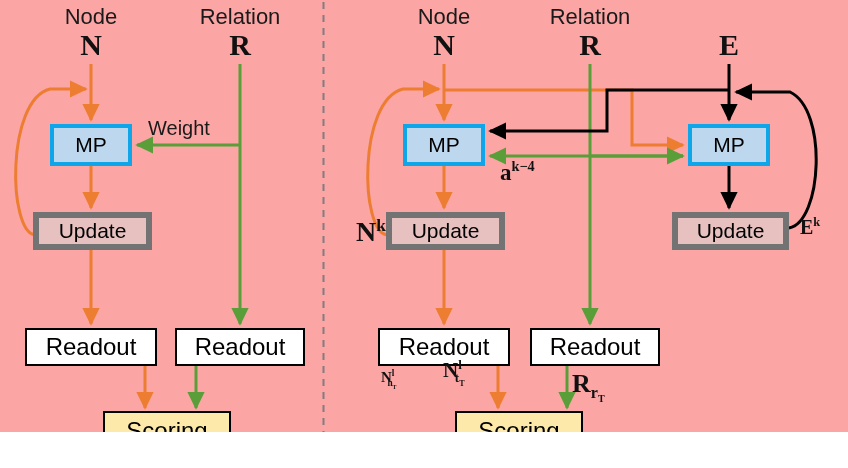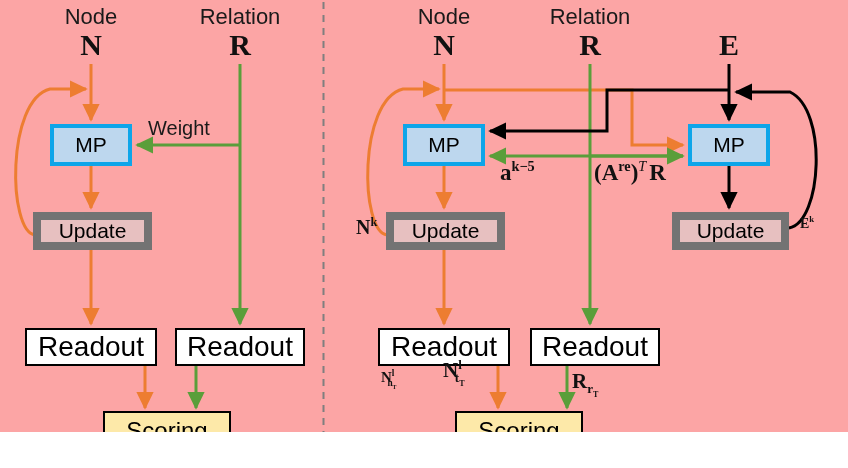--- a/index.html
+++ b/index.html
@@ -33,28 +33,28 @@
     white-space: nowrap;
   }
   .box-mp {
     background: #bdd7ee;
     border: 4px solid #0ea5e9;
     font-size: 21px;
     color: #000;
   }
   .box-update {
     background: #e7c0c0;
-    border: 8px solid #737373;
+    border: 6px solid #737373;
     font-size: 21px;
     color: #000;
   }
   .box-readout {
     background: #ffffff;
     border: 2.5px solid #000000;
-    font-size: 28px;
+    font-size: 24px;
     color: #000;
   }
   .box-scoring {
     background: #fde9a9;
     border: 2.5px solid #000000;
     font-size: 24px;
     color: #000;
   }
   .col-title {
     position: absolute;
@@ -184,41 +184,38 @@
   <div class="node-box box-mp" style="left:688px; top:124px; width:82px; height:42px;">MP</div>
 
   <div class="node-box box-update" style="left:386px; top:212px; width:119px; height:38px;">Update</div>
   <div class="node-box box-update" style="left:672px; top:212px; width:117px; height:38px;">Update</div>
 
   <div class="node-box box-readout" style="left:378px; top:328px; width:132px; height:38px;">Readout</div>
   <div class="node-box box-readout" style="left:530px; top:328px; width:130px; height:38px;">Readout</div>
 
   <div class="node-box box-scoring" style="left:455px; top:411px; width:128px; height:39px;">Scoring</div>
 
-  <div class="math sym-mid sym" style="left:356px; top:216px; font-size:20px;">
+  <div class="math sym-mid sym" style="left:356px; top:216px; font-size:28px;">
     <span>N</span><sup>k</sup>
   </div>
 
-  <div class="math sym-mid sym" style="left:800px; top:216px; font-size:14px;">
+  <div class="math sym-mid sym" style="left:800px; top:216px; font-size:20px;">
     <span>E</span><sup>k</sup>
   </div>
 
   <div class="math sym" style="left:500px; top:160px; font-size:23px;">
-    <span>a</span><sup>k−5</sup>
-  </div>
-
-  <div class="math sym" style="left:594px; top:160px; font-size:23px;">
-    <span>(A</span><sup>re</sup><span>)</span><sup class="italicT">T</sup><span style="margin-left:3px;">R</span>
-  </div>
+    <span>a</span><sup>k−4</sup>
+  </div>
+
 
   <div class="math sym" style="left:381px; top:369px; font-size:15px;">
     <span>N</span><sup>l</sup><sub style="margin-left:-7px;"><span>h</span><sub>T</sub></sub>
   </div>
 
   <div class="math sym" style="left:443px; top:358px; font-size:21px;">
     <span>N</span><sup>l</sup><sub style="margin-left:-7px;"><span>t</span><sub>T</sub></sub>
   </div>
 
-  <div class="math sym" style="left:572px; top:369px; font-size:21px;">
+  <div class="math sym" style="left:572px; top:369px; font-size:26px;">
     <span>R</span><sub><span>r</span><sub>T</sub></sub>
   </div>
 
 </div>
 
 </body></html>

